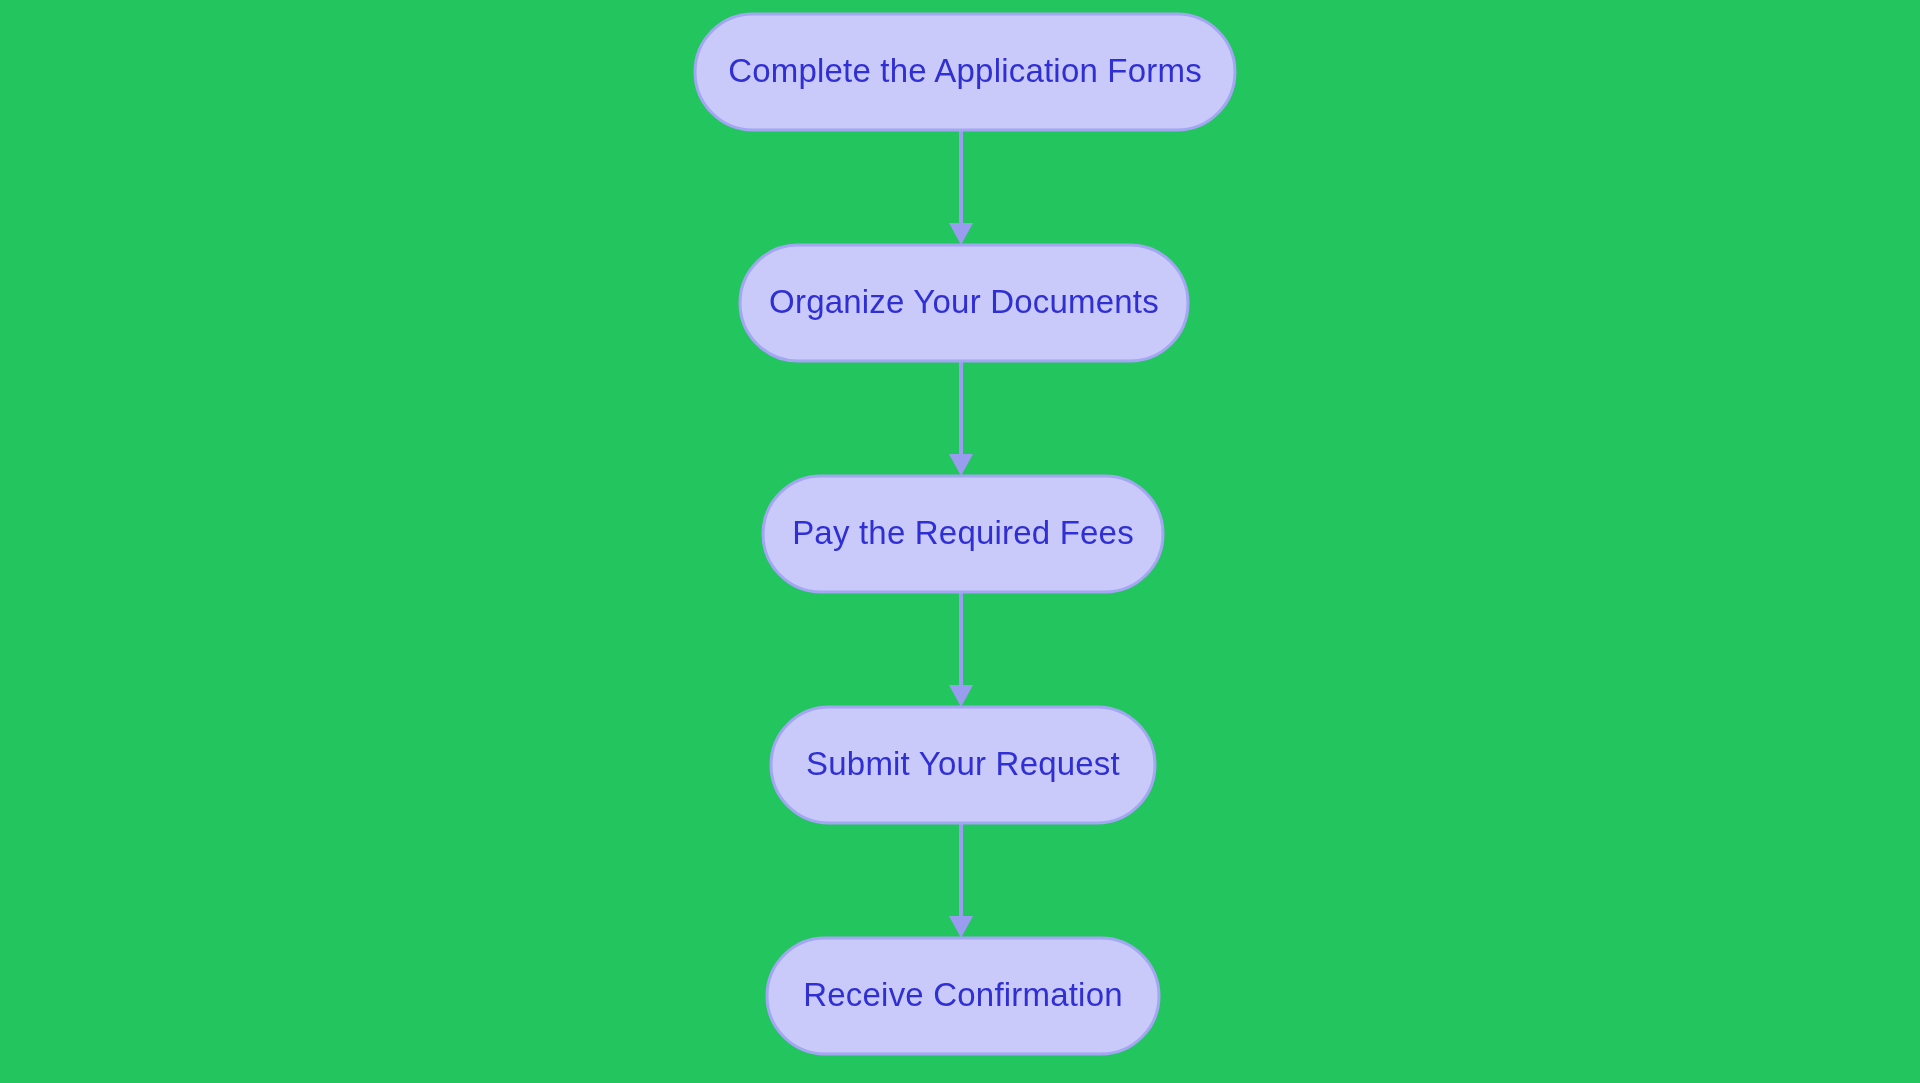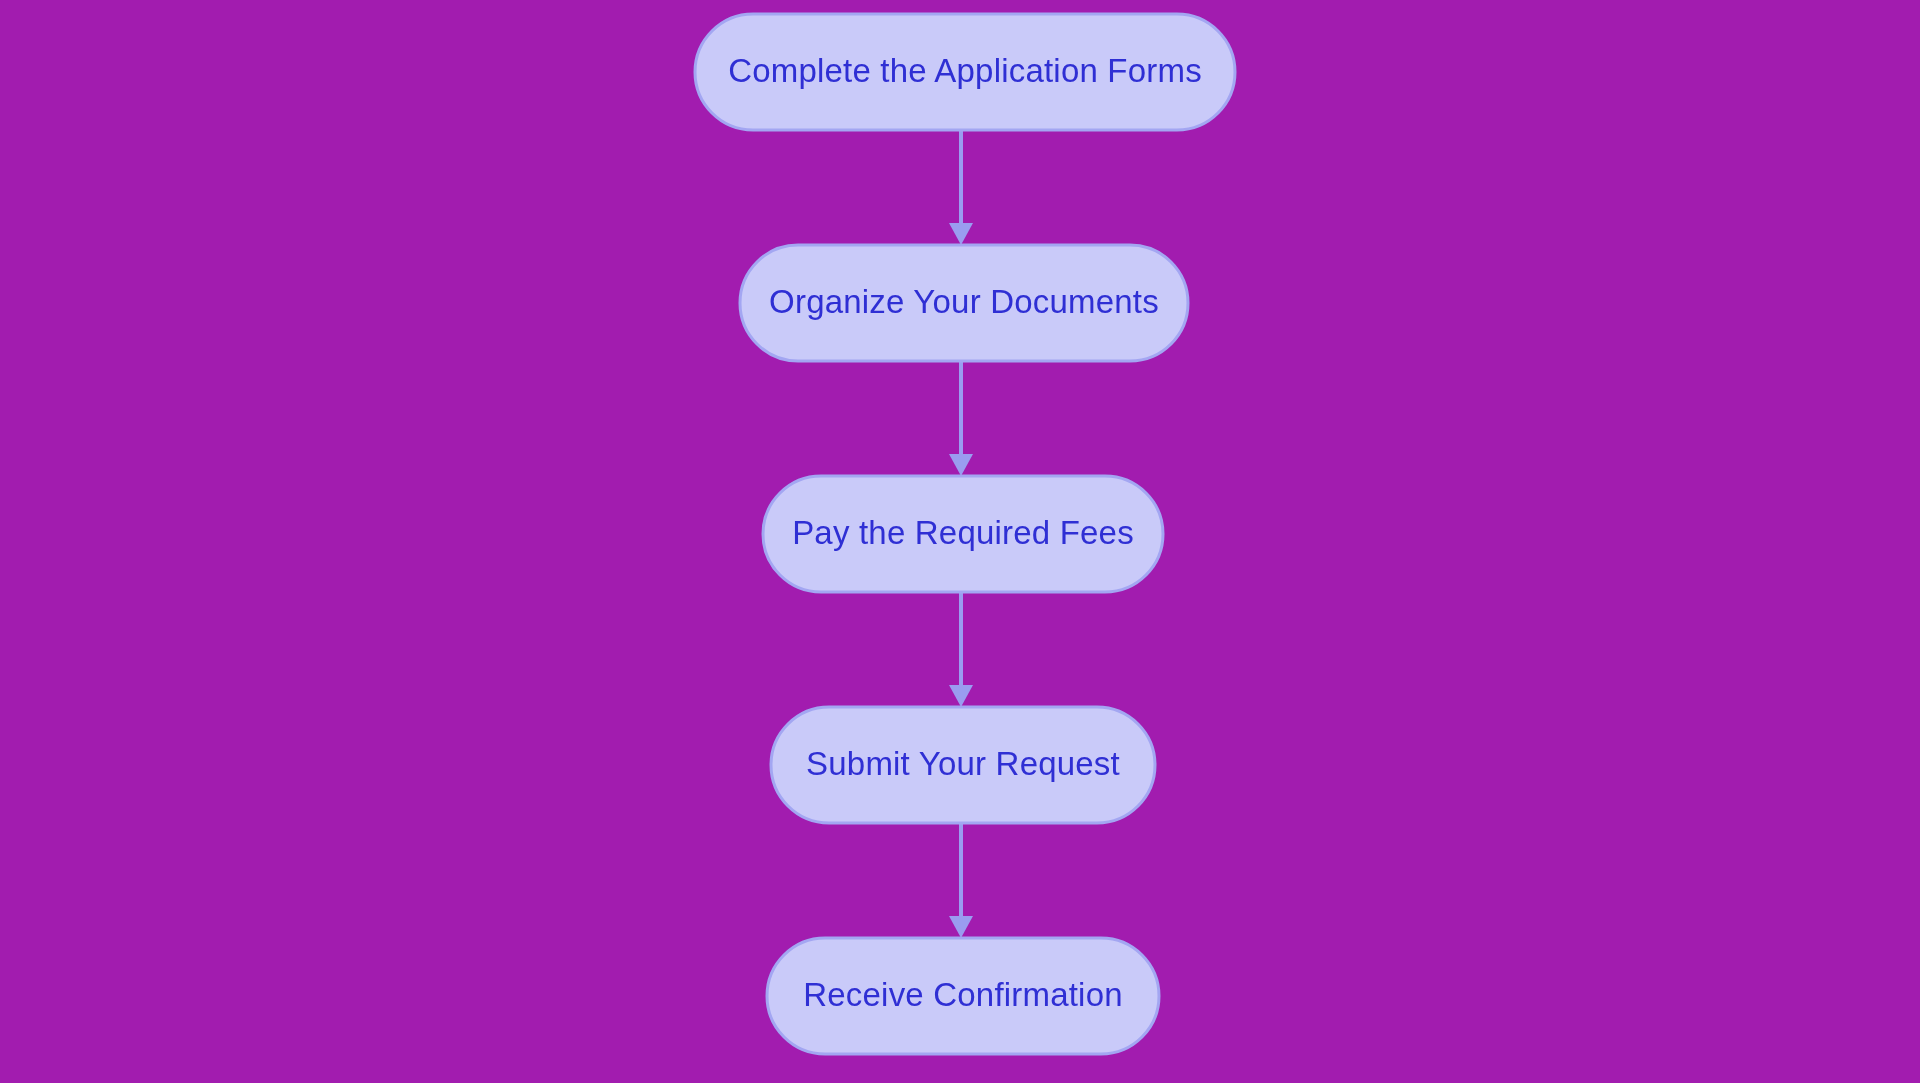--- a/index.html
+++ b/index.html
@@ -8,21 +8,21 @@
     padding: 0;
     background: #ffffff;
   }
   body {
     font-family: "Liberation Sans", "DejaVu Sans", sans-serif;
   }
   #canvas {
     position: relative;
     width: 1920px;
     height: 1083px;
-    background: #a21caf;
+    background: #22c55e;
     overflow: hidden;
   }
   #flow-svg {
     position: absolute;
     left: 0;
     top: 0;
     width: 1920px;
     height: 1083px;
     display: block;
   }

